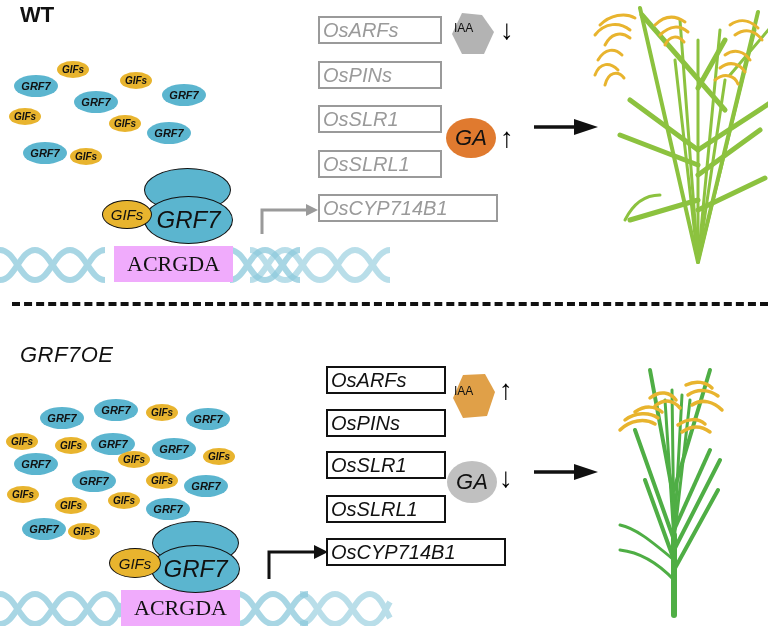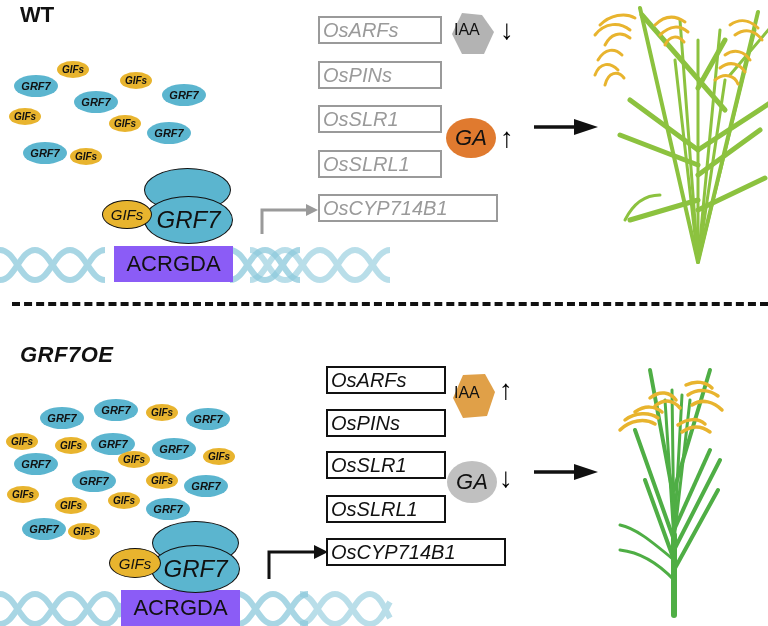--- a/index.html
+++ b/index.html
@@ -5,22 +5,22 @@
   html, body { margin:0; padding:0; background:#ffffff; }
   body { width:768px; height:626px; position:relative; overflow:hidden; font-family:"Liberation Sans", sans-serif; }
   .abs { position:absolute; }
   .panel-label { font-weight:bold; font-size:22px; color:#111; }
   .panel-label.ital { font-style:italic; font-weight:normal; font-size:22px; letter-spacing:0.5px; }
   .ell { position:absolute; border-radius:50%; display:flex; align-items:center; justify-content:center; font-weight:bold; color:#111; white-space:nowrap;font-style:italic; }
   .grf-s { background:#5bb5cf; width:44px; height:22px; font-size:11px; }
   .gif-s { background:#e8b42e; width:32px; height:17px; font-size:10px; }
   .gene { position:absolute; height:28px; border:2px solid #111; display:flex; align-items:center; padding-left:3px; font-style:italic; font-size:20px; color:#111; box-sizing:border-box; background:#fff; }
   .gene.gray { border-color:#9a9a9a; color:#9a9a9a; }
-  .motif { position:absolute; background:#8b5cf6; color:#111; font-size:22px; display:flex; align-items:center; justify-content:center; }
-  .hormone-text { font-size:16px; color:#111; }
+  .motif { position:absolute; background:#f0abfc; color:#111; font-size:22px; display:flex; align-items:center; justify-content:center;font-family:Liberation Serif, serif; }
+  .hormone-text { font-size:12px; color:#111; }
   svg { position:absolute; overflow:visible; }
 </style>
 </head>
 <body>
 
 <div class="abs panel-label" style="left:20px;top:2px;">WT</div>
 
 <div>
   <div class="ell gif-s" style="left:57px;top:61px;">GIFs</div>
   <div class="ell grf-s" style="left:14px;top:75px;">GRF7</div>
@@ -117,21 +117,21 @@
     <path d="M150,25 C160,18 170,20 178,28"></path>
     <path d="M155,35 C165,28 175,30 182,40"></path>
     <path d="M145,55 C155,48 165,52 170,60"></path>
     <path d="M140,68 C150,60 160,64 165,72"></path>
     <path d="M135,80 C145,72 155,76 158,84"></path>
   </g>
 </svg>
 
 <div class="abs" style="left:12px;top:302px;width:756px;height:0;border-top:4px dashed #111;border-top-style:dashed;"></div>
 
-<div class="abs panel-label ital" style="left:20px;top:342px;font-weight:bold;">GRF7OE</div>
+<div class="abs panel-label ital" style="left:20px;top:342px;">GRF7OE</div>
 
 <div>
   <div class="ell grf-s" style="left:40px;top:407px;">GRF7</div>
   <div class="ell grf-s" style="left:94px;top:399px;">GRF7</div>
   <div class="ell gif-s" style="left:146px;top:404px;">GIFs</div>
   <div class="ell grf-s" style="left:186px;top:408px;">GRF7</div>
   <div class="ell gif-s" style="left:6px;top:433px;">GIFs</div>
   <div class="ell gif-s" style="left:55px;top:437px;">GIFs</div>
   <div class="ell grf-s" style="left:91px;top:433px;">GRF7</div>
   <div class="ell grf-s" style="left:152px;top:438px;">GRF7</div>

